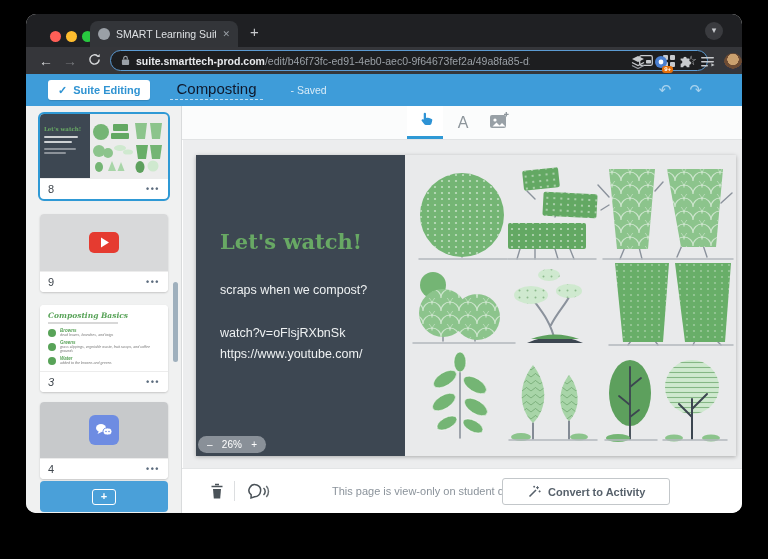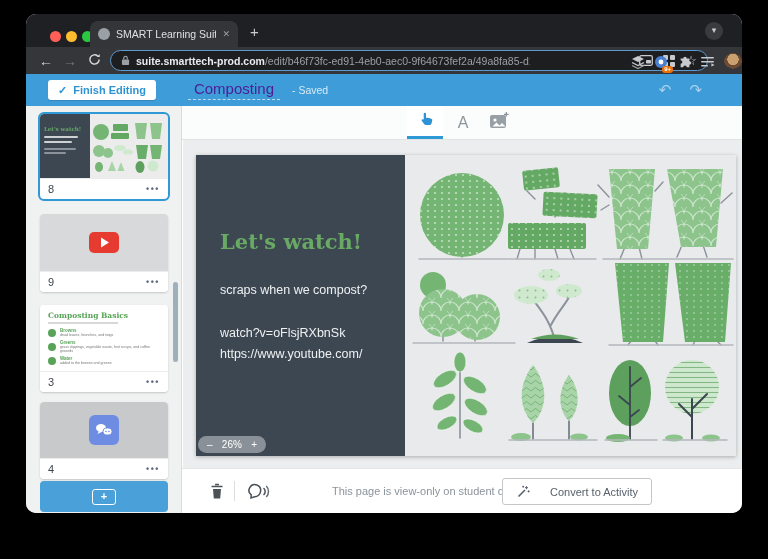--- a/index.html
+++ b/index.html
@@ -13,22 +13,22 @@
   .chrome-toolbar{position:absolute;left:0;top:33px;width:716px;height:27px;background:#35363a;display:flex;align-items:center;}
   .navbtn{color:#d7d9db;font-size:14px;width:24px;text-align:center;}
   .omnibox{position:absolute;left:84px;top:3px;width:598px;height:21px;background:#1d1e20;border:1px solid #5b9bd3;border-radius:12px;display:flex;align-items:center;padding:0 10px;box-sizing:border-box;}
   .url-domain{color:#e8eaed;font-size:10.5px;font-weight:bold;margin-left:6px;white-space:nowrap;}
   .url-path{color:#9aa0a6;font-size:10.5px;white-space:nowrap;overflow:hidden;max-width:265px;}
   .obx-ic{margin-left:10px;display:flex;align-items:center;}
   .ext-ic{margin-left:9px;display:flex;align-items:center;position:relative;}
   
   .appbar{position:absolute;left:0;top:60px;width:716px;height:32px;background:#3e9cd9;display:flex;align-items:center;}
   .finish-btn{margin-left:22px;background:#fff;border-radius:3px;height:20px;display:flex;align-items:center;padding:0 10px;color:#2f93d2;font-size:11px;font-weight:bold;box-shadow:0 1px 1px rgba(0,0,0,.15);}
-  .doc-title{margin-left:32px;color:#4c1d95;font-size:15px;border-bottom:1px dashed rgba(255,255,255,.65);padding:0 6px 2px 6px;}
-  .saved{margin-left:12px;color:rgba(255,255,255,.8);font-size:10.5px;}
+  .doc-title{margin-left:20px;color:#0f172a;font-size:15px;border-bottom:1px dashed rgba(255,255,255,.65);padding:0 6px 2px 6px;}
+  .saved{margin-left:28px;color:rgba(255,255,255,.8);font-size:10.5px;}
   .undoredo{position:absolute;right:40px;top:7px;color:rgba(255,255,255,.55);font-size:15px;display:flex;gap:18px;}
   
   .toolsbar{position:absolute;left:156px;top:92px;width:560px;height:34px;background:#fbfcfc;border-bottom:1px solid #e1e3e4;box-sizing:border-box;}
   .toolcell{position:absolute;top:0;width:36px;height:33px;display:flex;align-items:center;justify-content:center;}
   .toolcell.sel{border-bottom:3px solid #2f99d5;box-sizing:border-box;background:#fff;}
   
   .sidebar{position:absolute;left:0;top:92px;width:156px;height:407px;background:#f0f1f1;border-right:1px solid #d9dbdc;box-sizing:border-box;}
   .card{position:absolute;left:14px;width:128px;background:#fff;border-radius:4px;box-shadow:0 1px 2px rgba(0,0,0,.18);overflow:hidden;}
   .card.sel{outline:2px solid #2f99d5;outline-offset:0;}
   .card-foot{height:20px;background:#fff;display:flex;align-items:center;justify-content:space-between;padding:0 8px;border-top:1px solid #ececec;}
@@ -39,21 +39,21 @@
   .canvas{position:absolute;left:157px;top:126px;width:559px;height:328px;background:#ecedee;}
   .slide{position:absolute;left:13px;top:15px;width:540px;height:301px;box-shadow:0 1px 4px rgba(0,0,0,.28);display:flex;}
   .slide-left{width:209px;height:301px;background:#3d4752;box-sizing:border-box;padding:74px 0 0 24px;}
   .slide-title{font-family:"DejaVu Serif",serif;font-weight:bold;font-size:21px;color:#68a964;}
   .slide-body{margin-top:26px;font-size:12.5px;line-height:1.65;color:#eef1f2;}
   .slide-link{margin-top:22px;font-size:12.5px;line-height:1.7;color:#eef1f2;}
   .zoompill{position:absolute;left:15px;top:296px;width:68px;height:17px;background:rgba(150,158,164,.85);border-radius:9px;display:flex;align-items:center;justify-content:space-between;padding:0 9px;box-sizing:border-box;color:#fff;font-size:10px;}
   
   .bottombar{position:absolute;left:156px;top:454px;width:560px;height:45px;background:#fff;border-top:1px solid #e3e5e6;box-sizing:border-box;}
   .viewonly{position:absolute;left:150px;top:16px;font-size:11px;color:#8b939b;white-space:nowrap;}
-  .convert-btn{position:absolute;left:320px;top:9px;height:25px;border:1px solid #c3c7ca;border-radius:3px;background:#fff;display:flex;align-items:center;padding:0 13px;font-size:11px;font-weight:normal;color:#57616b;gap:20px;}
+  .convert-btn{position:absolute;left:320px;top:9px;height:25px;border:1px solid #c3c7ca;border-radius:3px;background:#fff;display:flex;align-items:center;padding:0 24px;font-size:11px;font-weight:bold;color:#57616b;gap:7px;}
   .addbar{position:absolute;left:14px;top:375px;width:128px;height:31px;background:#4aa0d9;border-radius:4px;display:flex;align-items:center;justify-content:center;}
   .addglyph{width:22px;height:14px;border:1.5px solid #fff;border-radius:3px;color:#fff;font-size:11px;font-weight:bold;display:flex;align-items:center;justify-content:center;line-height:1;}
   .scrollbar{position:absolute;left:147px;top:176px;width:5px;height:80px;background:#9fb0bd;border-radius:3px;}
 </style>
 </head>
 <body>
 
 <div class="window">
 
   <div class="tabstrip">
@@ -129,21 +129,21 @@
           </svg>
         </span>
       <span class="ext-ic" style="width:18px;height:18px;border-radius:50%;background:radial-gradient(circle at 50% 36%, #caa06e 0 38%, #6d4b33 39% 62%, #35353f 63%);"></span>
 
     </div>
   </div>
 
   <div class="appbar">
     <div class="finish-btn">
       <span style="margin-right:6px;">✓</span>
-      <span>Finish Editing</span>
+      <span>Suite Editing</span>
     </div>
     <span class="doc-title">Composting</span>
     <span class="saved">- Saved</span>
     <div class="undoredo">
       <span>↶</span>
       <span>↷</span>
     </div>
   </div>
 
   <div class="toolsbar">
@@ -209,21 +209,21 @@
             <rect x="0" y="0" width="30" height="21" rx="5" fill="#e53b30"></rect>
             <path d="M12 5.5l8 5-8 5z" fill="#fff"></path>
           </svg>
       </div>
       <div class="card-foot">
         <span class="pagenum">9</span>
         <span class="carddots">•••</span>
       </div>
     </div>
 
-    <div class="card" style="top:199px;">
+    <div class="card" style="top:199px;font-style:italic;">
       <div style="height:66px;background:#fff;padding:6px 8px;box-sizing:border-box;">
         <div style="font-family:'DejaVu Serif',serif;font-weight:bold;font-size:7.5px;color:#58a358;">Composting Basics</div>
         <div style="width:70px;height:2px;background:#d8d8d8;margin:2px 0 4px 0;"></div>
         <div style="display:flex;align-items:center;gap:4px;margin-top:2px;">
           <span style="width:8px;height:8px;border-radius:50%;background:#58a358;flex:none;"></span>
           <span>
               <span style="display:block;font-size:4.5px;font-weight:bold;color:#58a358;">Browns</span>
               <span style="display:block;font-size:3.6px;color:#777;">dead leaves, branches, and twigs</span>
             </span>
         </div>

